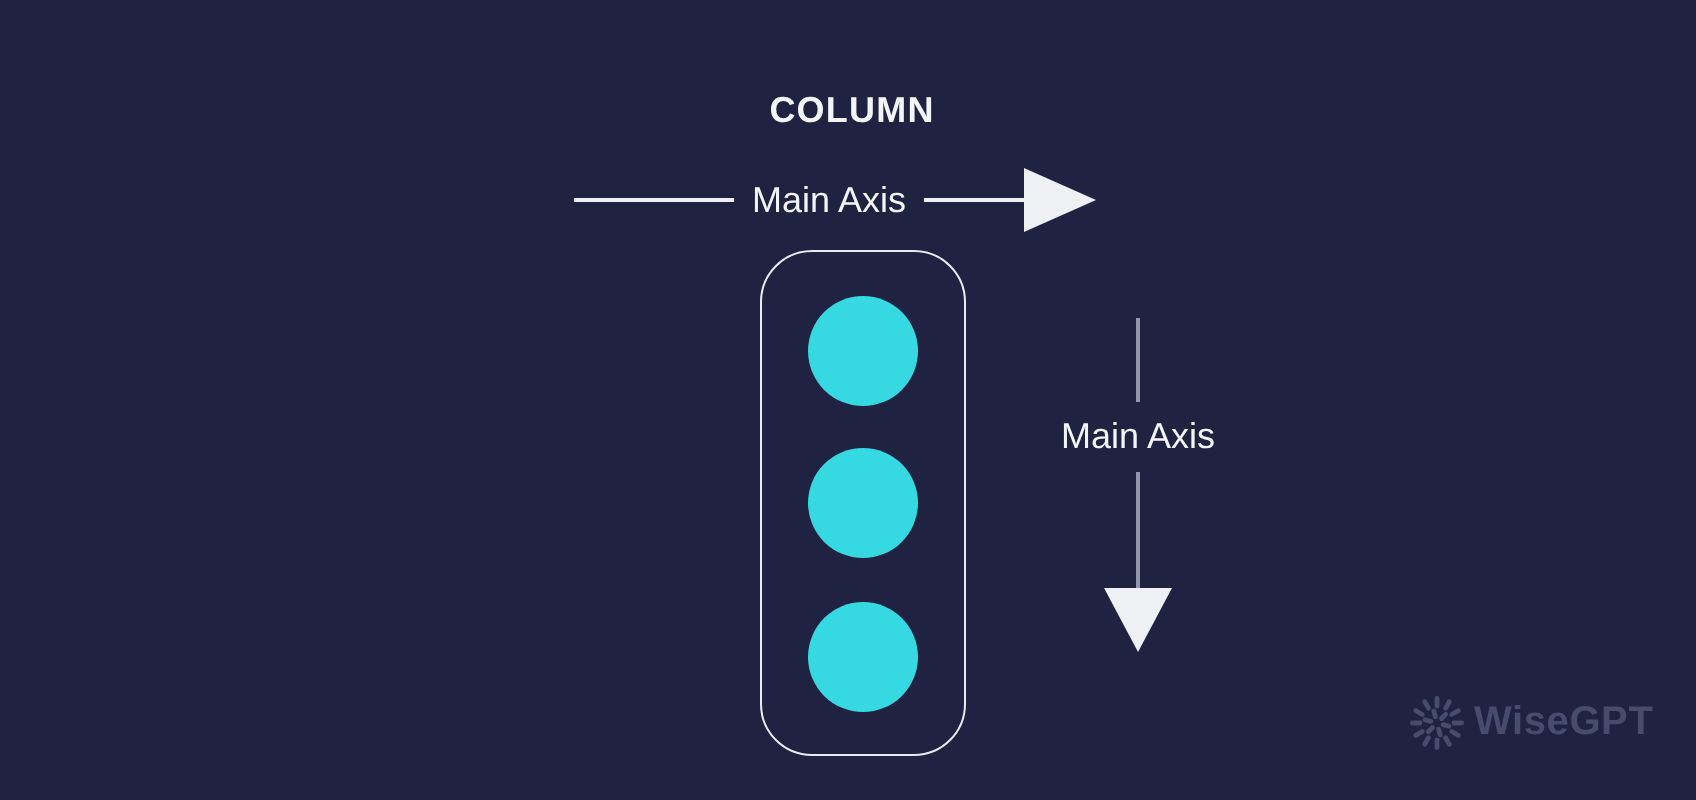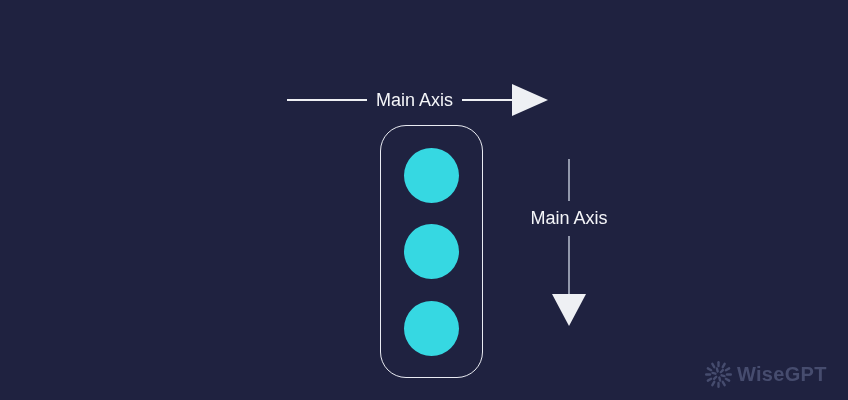--- a/index.html
+++ b/index.html
@@ -58,33 +58,34 @@
     margin:7px 0;white-space:nowrap;
   }
   .tri-down{
     width:0;height:0;
     border-left:17px solid transparent;
     border-right:17px solid transparent;
     border-top:32px solid var(--lineLight,#eef0f4);
   }
   
   .watermark{
-    position:absolute;left:705px;top:361px;
+    position:absolute;left:705px;top:348px;
     display:flex;align-items:center;gap:5px;
   }
   .brand-text{
     color:var(--logo,#464c6e);
     font-size:20px;font-weight:700;letter-spacing:.3px;
   }
 </style>
 </head>
 <body>
 
 <div class="canvas" style="--bg: #1f2240; --item: #36d8e2; --text: #f4f5f8; --lineLight: #eef0f4; --lineGray: #9298ac; --border: #e9ebf2; --logo: #464c6e;">
 
+  <div class="title">COLUMN</div>
 
   <div class="h-arrow">
     <div class="h-line-left"></div>
     <span class="h-label">Main Axis</span>
     <div class="h-line-right"></div>
     <div class="tri-right"></div>
   </div>
 
   <div class="flex-container" id="flex-container">
 

